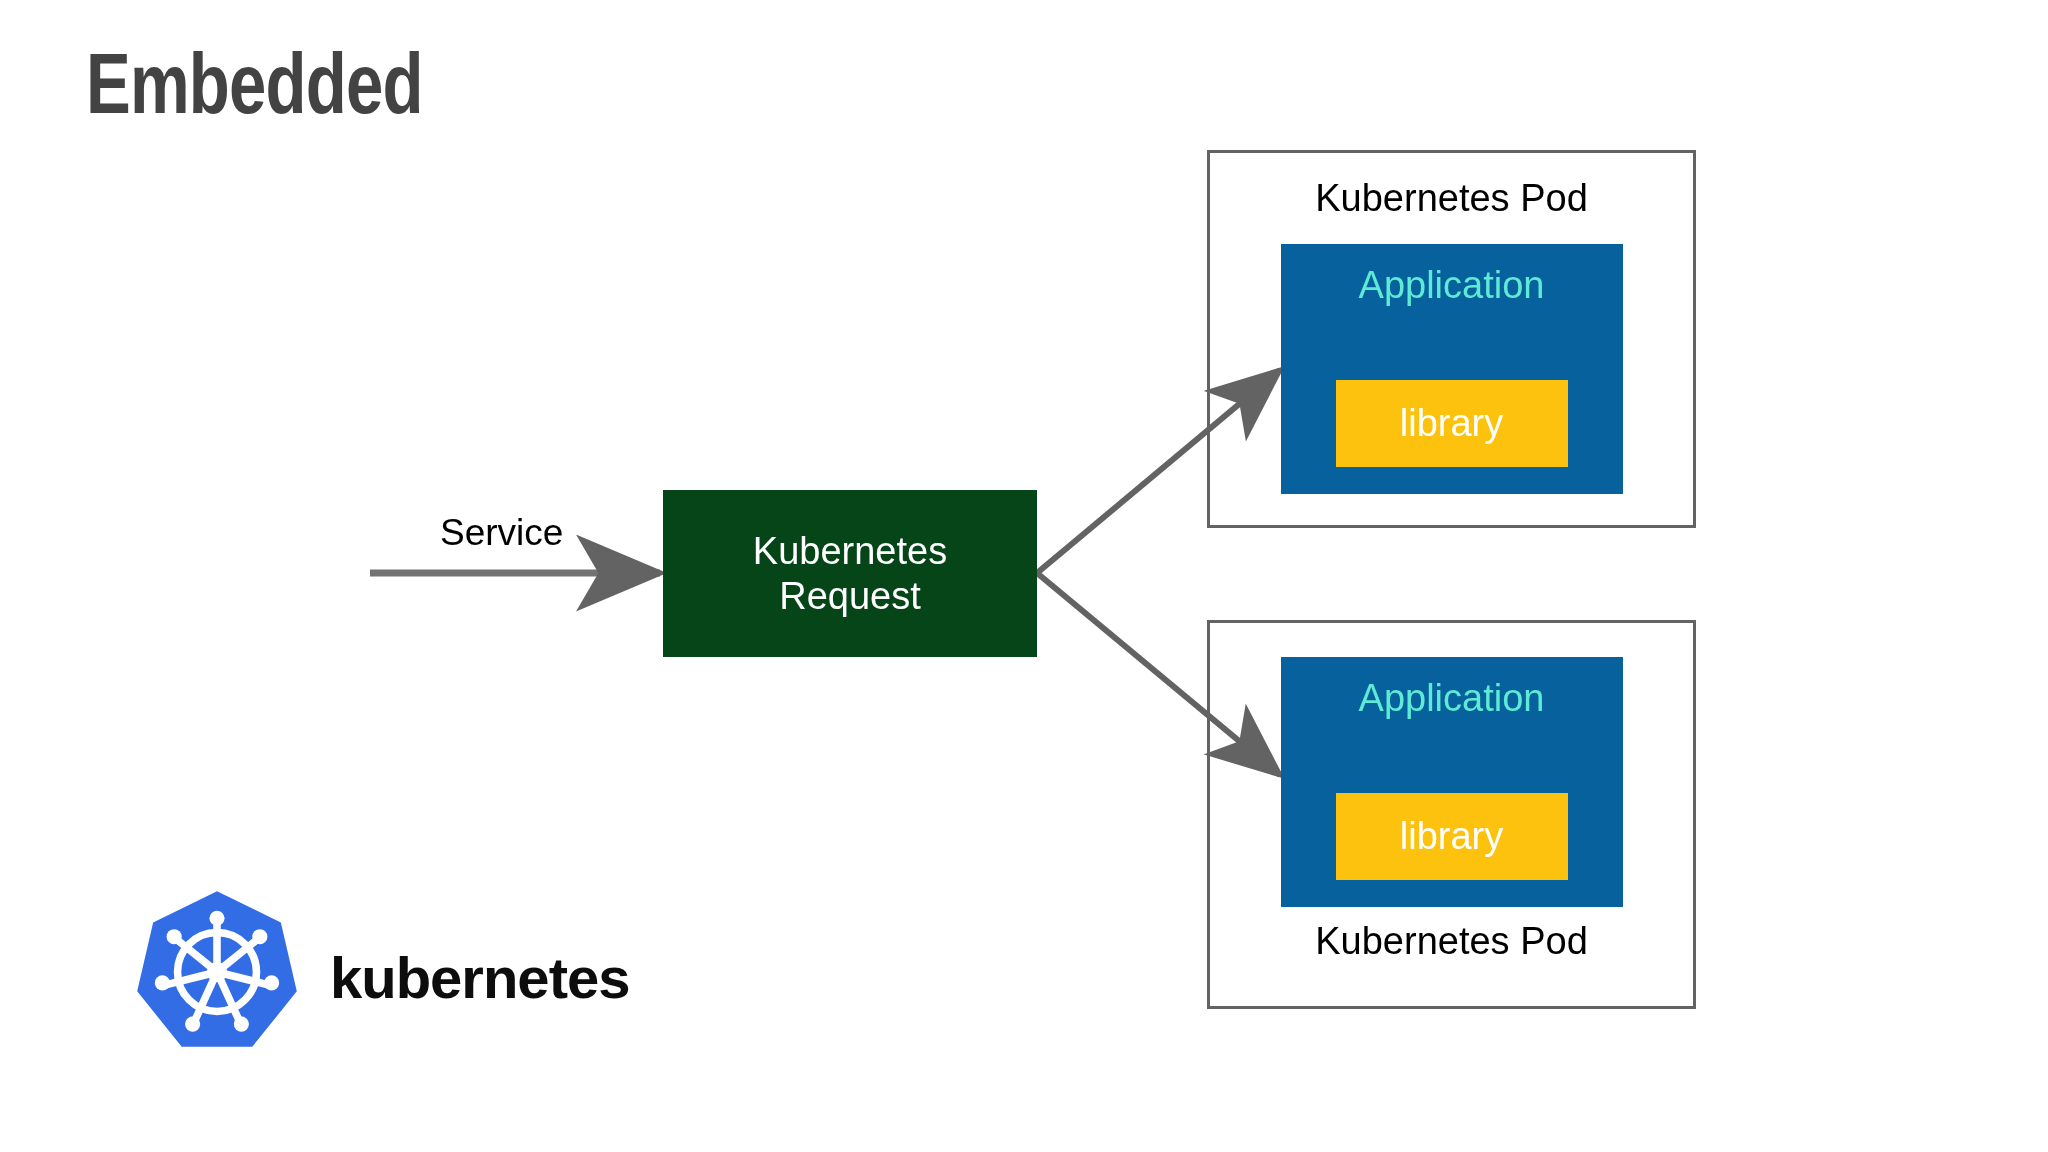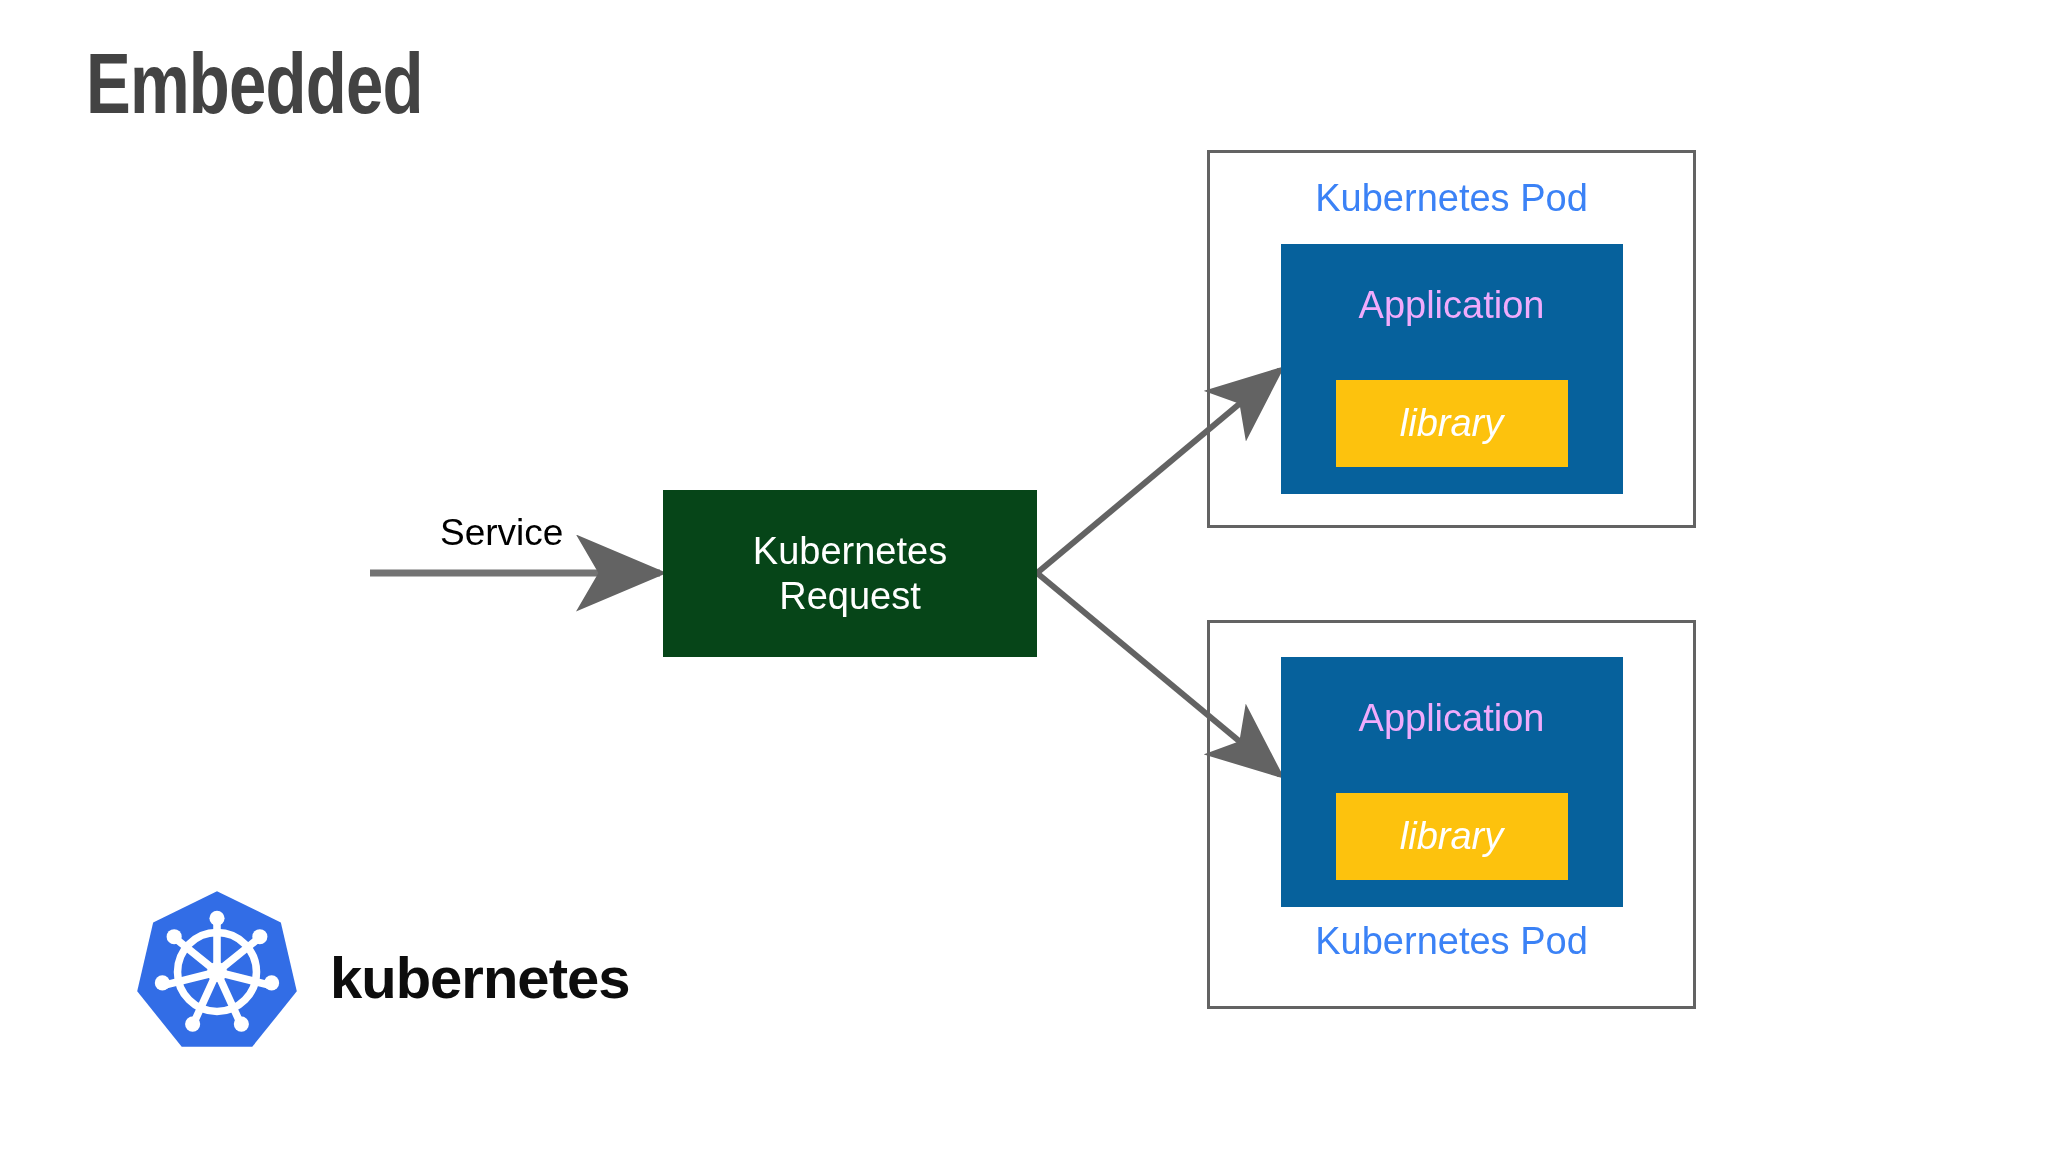--- a/index.html
+++ b/index.html
@@ -92,21 +92,21 @@
   #pod-bottom {
     left: 1207px;
     top: 620px;
     width: 489px;
     height: 389px;
     justify-content: flex-start;
   }
 
   .pod-label {
     font-size: 38px;
-    color: #3b82f6;
+    color: #000000;
     white-space: nowrap;
     text-align: center;
   }
   #pod-top .pod-label { margin-top: 24px; }
   #pod-bottom .pod-label { margin-top: 13px; }
 
   
   .app-box {
     box-sizing: border-box;
     width: 342px;
@@ -114,38 +114,37 @@
     background: #06619C;
     display: flex;
     flex-direction: column;
     align-items: center;
     position: relative;
   }
   #pod-top .app-box { margin-top: 24px; }
   #pod-bottom .app-box { margin-top: 34px; }
 
   .app-label {
-    color: #f0abfc;
-    font-size: 38px;
-    margin-top: 40px;
+    color: #5eead4;
+    font-size: 38px;
+    margin-top: 20px;
     white-space: nowrap;
   }
 
   
   .lib-box {
     position: absolute;
     left: 55px;
     top: 136px;
     width: 232px;
     height: 87px;
     background: #FDC20D;
     display: flex;
     align-items: center;
     justify-content: center;
-    font-style: italic;
   }
   .lib-label {
     color: #ffffff;
     font-size: 38px;
     white-space: nowrap;
   }
 
   
   #k8s-logo {
     position: absolute;

